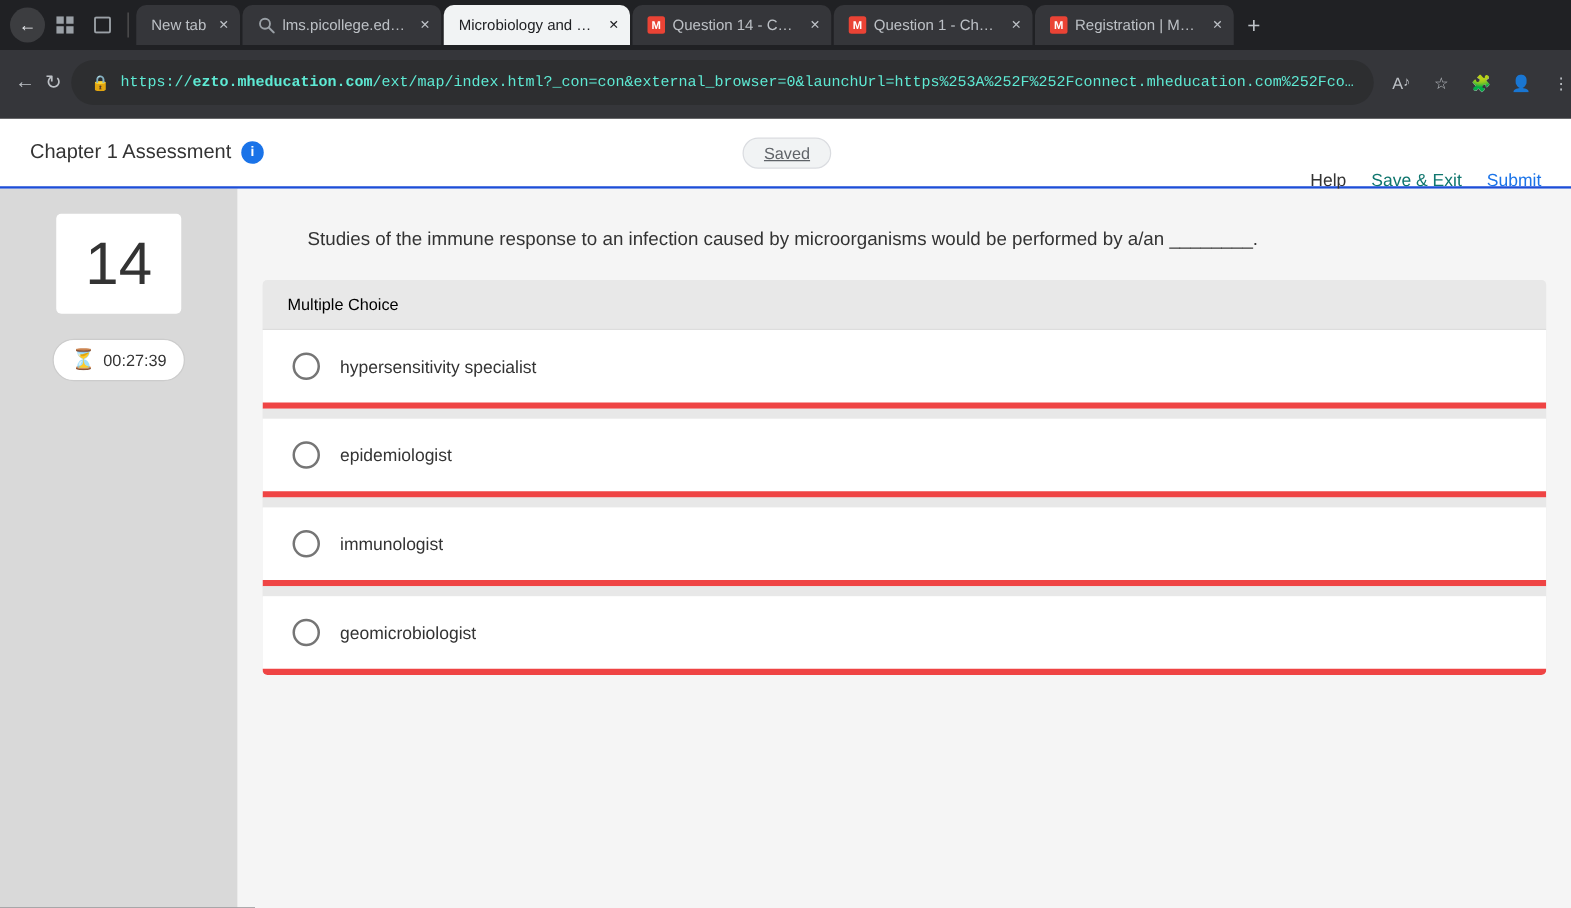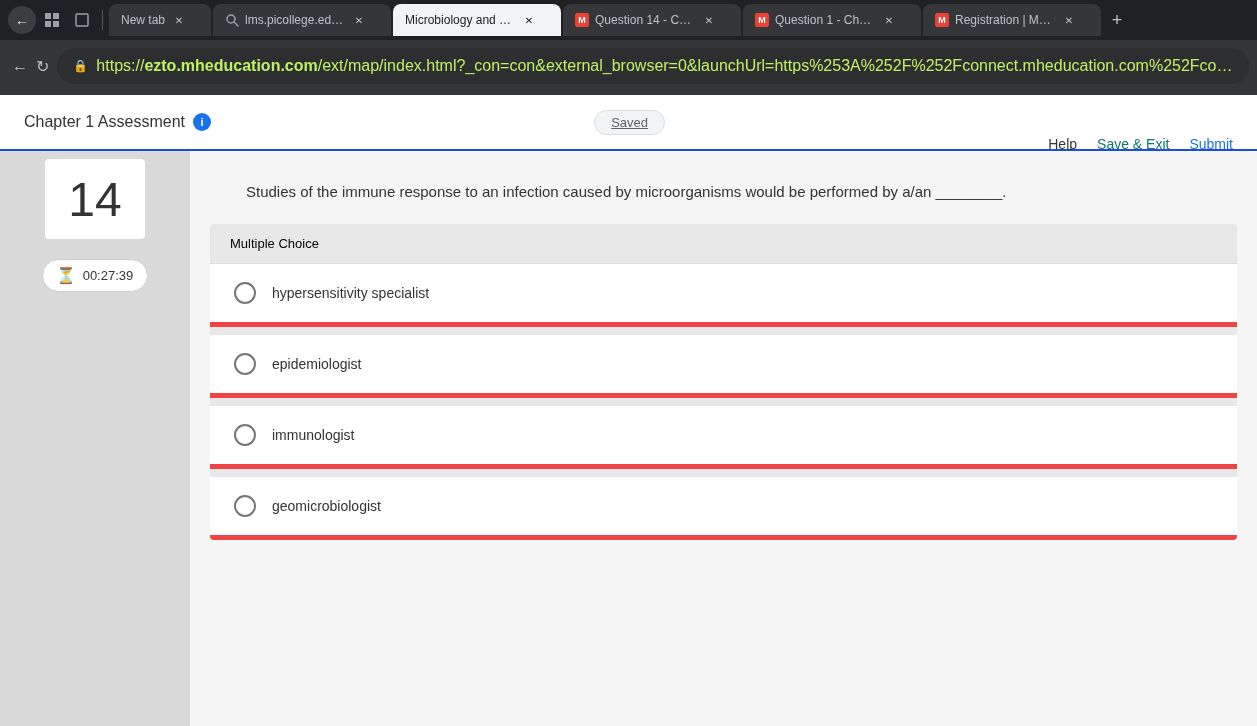--- a/index.html
+++ b/index.html
@@ -15,21 +15,21 @@
     }
     .browser-btn {
       width: 28px; height: 28px;
       border-radius: 50%; border: none;
       background: transparent; cursor: pointer;
       display: flex; align-items: center; justify-content: center;
       color: #e8eaed; font-size: 14px;
     }
     .tab {
       display: flex; align-items: center;
-      height: 32px; padding: 0 24px 0 12px;
+      height: 32px; padding: 0 5px 0 12px;
       background: #35363a; border-radius: 8px 8px 0 0;
       font-size: 12px; color: #bdc1c6; cursor: pointer;
       max-width: 180px; gap: 6px; position: relative;
     }
     .tab.active {
       background: #f1f3f4; color: #202124;
     }
     .tab .tab-close {
       width: 16px; height: 16px; border-radius: 50%;
       display: flex; align-items: center; justify-content: center;
@@ -58,21 +58,21 @@
       background: transparent; cursor: pointer;
       display: flex; align-items: center; justify-content: center;
       color: #bdc1c6; font-size: 16px;
     }
     .address-bar {
       flex: 1; height: 36px; background: #2d2e30;
       border-radius: 18px; display: flex; align-items: center;
       padding: 0 16px; gap: 8px; color: #bdc1c6; font-size: 13px;
     }
     .address-bar .lock-icon { color: #9aa0a6; font-size: 12px; }
-    .address-text { font-size: 16px; color: #bef264; white-space: nowrap; overflow: hidden; text-overflow: ellipsis; }
+    .address-text { font-size: 12px; color: #5eead4; white-space: nowrap; overflow: hidden; text-overflow: ellipsis; font-family: Liberation Mono, monospace; }
     .address-text span.bold { font-weight: bold; }
     .address-bar-actions { display: flex; gap: 4px; }
     .addr-action-btn {
       width: 28px; height: 28px; border-radius: 50%; border: none;
       background: transparent; color: #bdc1c6; font-size: 13px;
       cursor: pointer; display: flex; align-items: center; justify-content: center;
     }
 
     
     .page-content {
@@ -109,21 +109,21 @@
       border: none; background: transparent; font-weight: 500;
     }
 
     
     .main-layout {
       display: flex; height: calc(631px - 56px);
     }
     .sidebar {
       width: 190px; background: #d9d9d9; flex-shrink: 0;
       display: flex; flex-direction: column; align-items: center;
-      padding-top: 8px; gap: 20px;
+      padding-top: 20px; gap: 20px;
     }
     .question-number {
       width: 100px; height: 80px; background: #fff;
       border-radius: 4px; display: flex; align-items: center;
       justify-content: center; font-size: 48px; font-weight: 300; color: #333;
     }
     .timer-badge {
       display: flex; align-items: center; gap: 6px;
       background: #fff; border: 1px solid #ccc; border-radius: 20px;
       padding: 6px 14px; font-size: 13px; color: #333;

